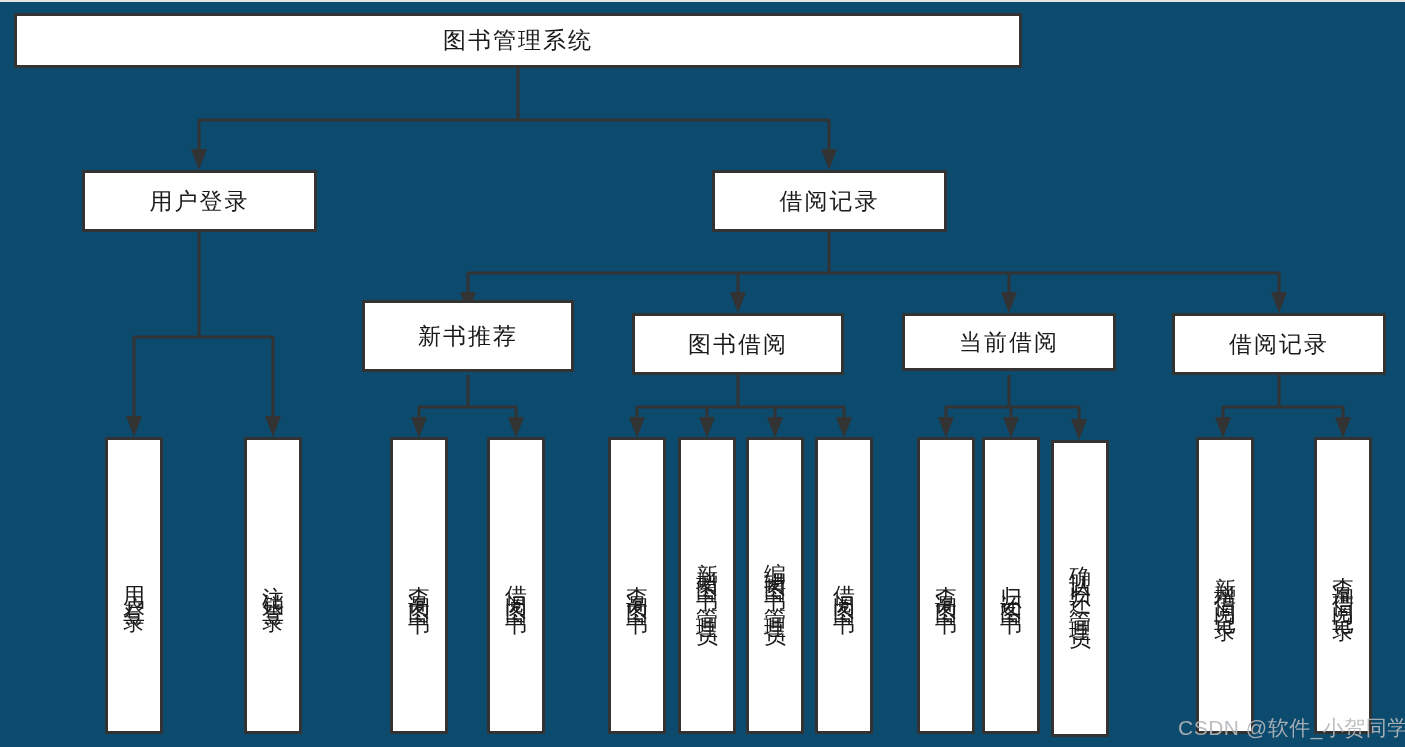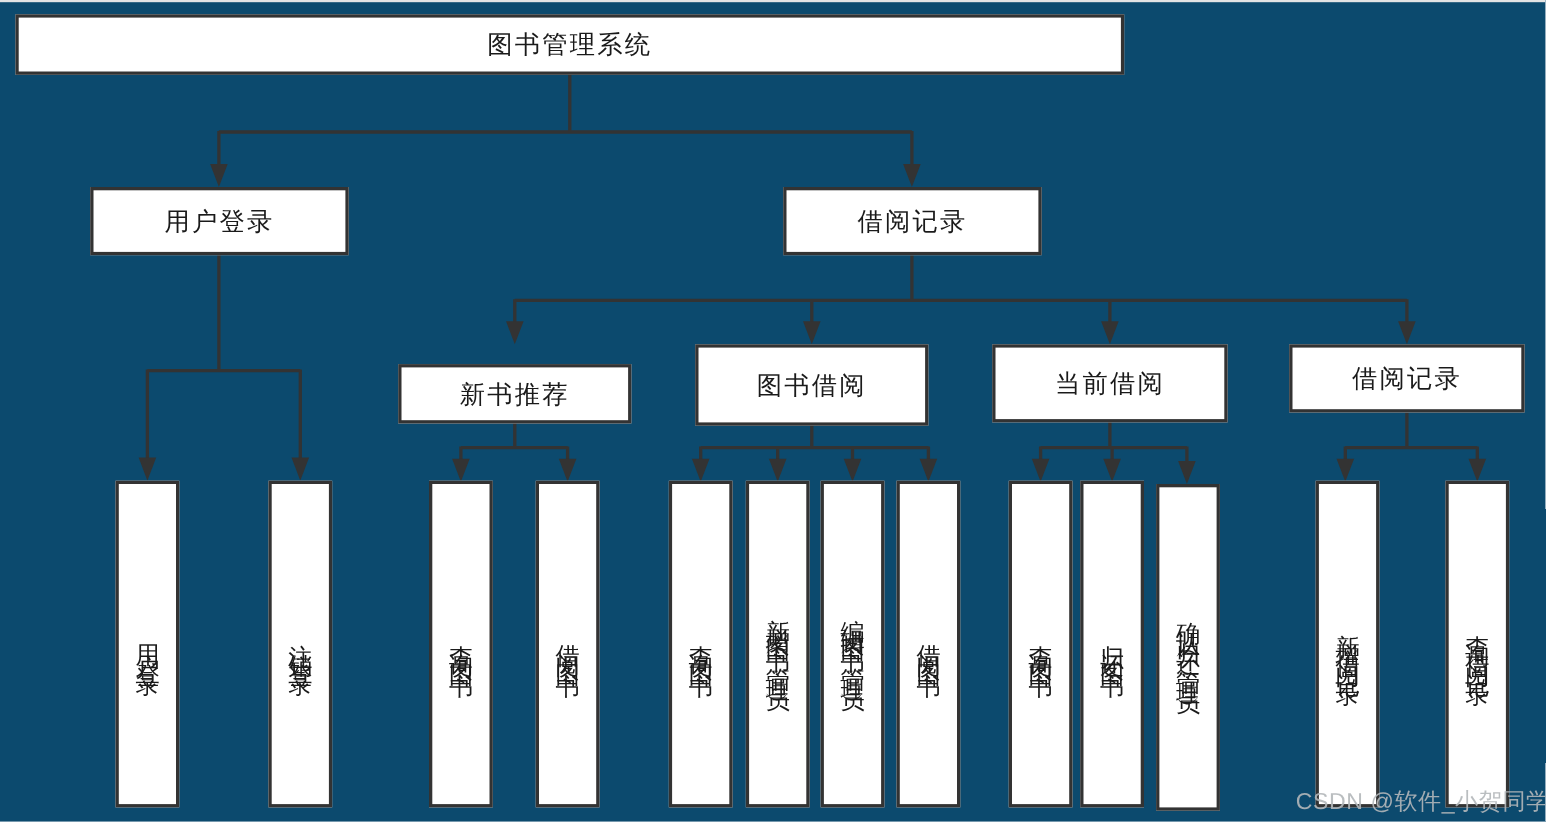--- a/index.html
+++ b/index.html
@@ -79,27 +79,27 @@
     <span>图书管理系统</span>
   </div>
 
   <div class="hnode" style="left:82px;top:170px;width:235px;height:62px">
     <span>用户登录</span>
   </div>
   <div class="hnode" style="left:712px;top:170px;width:235px;height:62px">
     <span>借阅记录</span>
   </div>
 
-  <div class="hnode" style="left:362px;top:331px;width:212px;height:54px">
+  <div class="hnode" style="left:362px;top:300px;width:212px;height:72px">
     <span>新书推荐</span>
   </div>
-  <div class="hnode" style="left:632px;top:313px;width:212px;height:74px">
+  <div class="hnode" style="left:632px;top:313px;width:212px;height:62px">
     <span>图书借阅</span>
   </div>
-  <div class="hnode" style="left:902px;top:313px;width:214px;height:71px">
+  <div class="hnode" style="left:902px;top:313px;width:214px;height:58px">
     <span>当前借阅</span>
   </div>
   <div class="hnode" style="left:1172px;top:313px;width:214px;height:62px">
     <span>借阅记录</span>
   </div>
 
   <div class="vleaf" style="left:105px">
     <span>用户登录</span>
   </div>
   <div class="vleaf" style="left:244px">

